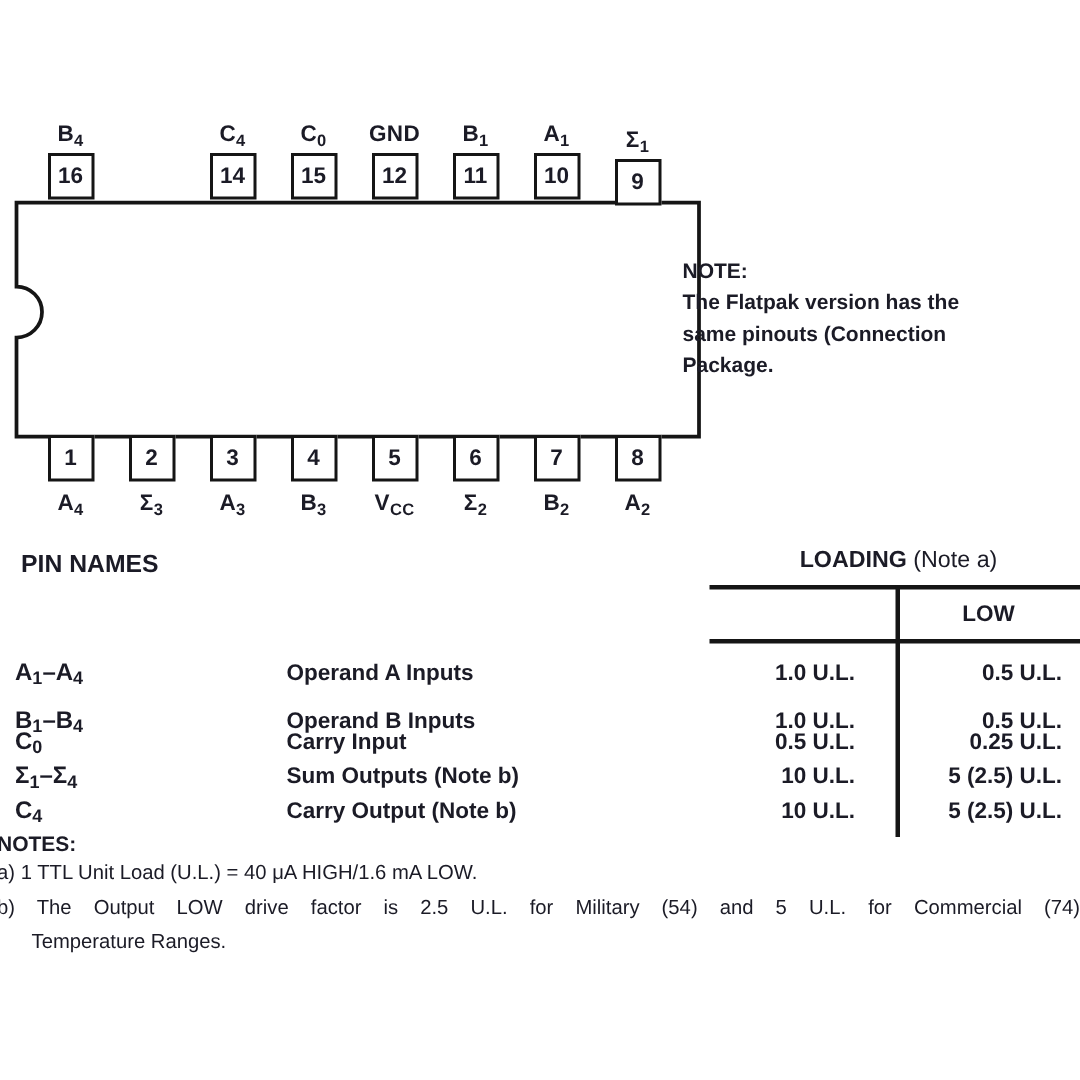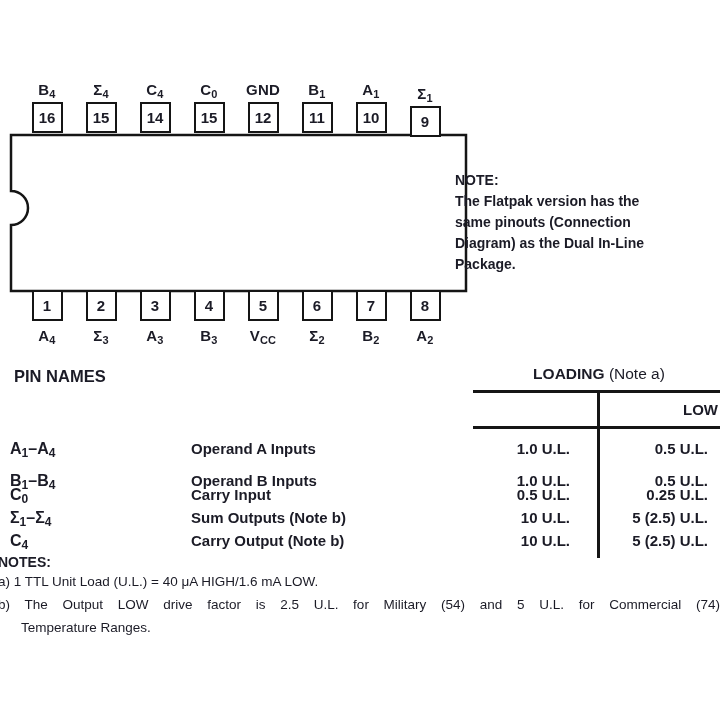--- a/index.html
+++ b/index.html
@@ -47,24 +47,20 @@
 
 <div id="page">
 
   <svg width="480" height="300" viewBox="0 0 480 300" style="position:absolute;left:0;top:0;">
     <path d="M 11 135 H 466 V 291 H 11 V 225 A 17 17 0 0 0 11 191 Z" fill="#ffffff" stroke="#151515" stroke-width="2.5"></path>
   </svg>
 
   <div class="pin pin-top" style="left:20px;top:78px">
     <div class="pin-label"><span>B</span><span class="sub">4</span></div>
     <div class="pin-box"><span>16</span></div>
-  </div>
-  <div class="pin pin-top" style="left:74px;top:78px">
-    <div class="pin-label"><span>Σ</span><span class="sub">4</span></div>
-    <div class="pin-box"><span>15</span></div>
   </div>
   <div class="pin pin-top" style="left:128px;top:78px">
     <div class="pin-label"><span>C</span><span class="sub">4</span></div>
     <div class="pin-box"><span>14</span></div>
   </div>
   <div class="pin pin-top" style="left:182px;top:78px">
     <div class="pin-label"><span>C</span><span class="sub">0</span></div>
     <div class="pin-box"><span>15</span></div>
   </div>
   <div class="pin pin-top" style="left:236px;top:78px">
@@ -114,33 +110,32 @@
   </div>
   <div class="pin pin-bottom" style="left:398px;top:290px">
     <div class="pin-box"><span>8</span></div>
     <div class="pin-label"><span>A</span><span class="sub">2</span></div>
   </div>
 
   <div class="note-block">
     <div class="nb-line">NOTE:</div>
     <div class="nb-line">The Flatpak version has the</div>
     <div class="nb-line">same pinouts (Connection</div>
-    <div class="nb-line">Diagram) as the Dual In-Line</div>
     <div class="nb-line">Package.</div>
   </div>
 
   <div class="pin-names-heading">PIN NAMES</div>
 
   <div class="loading-heading"><span class="b">LOADING</span><span> (Note a)</span></div>
 
   <div class="rule" style="left:473px;top:390px;width:247px;height:3px;"></div>
   <div class="rule" style="left:473px;top:426px;width:247px;height:3px;"></div>
   <div class="rule" style="left:597px;top:390px;width:3px;height:168px;"></div>
 
-  <div class="col-head" style="left:600px;width:118px;text-align:right;">LOW</div>
+  <div class="col-head" style="left:600px;width:118px;">LOW</div>
 
   <div class="pn-row" style="top:438px;">
     <div class="pn-name"><span>A</span><span class="sub">1</span><span>–</span><span>A</span><span class="sub">4</span></div>
     <div class="pn-desc">Operand A Inputs</div>
     <div class="pn-high">1.0 U.L.</div>
     <div class="pn-low">0.5 U.L.</div>
   </div>
   <div class="pn-row" style="top:446px;margin-top:24px;">
     <div class="pn-name"><span>B</span><span class="sub">1</span><span>–</span><span>B</span><span class="sub">4</span></div>
     <div class="pn-desc">Operand B Inputs</div>

